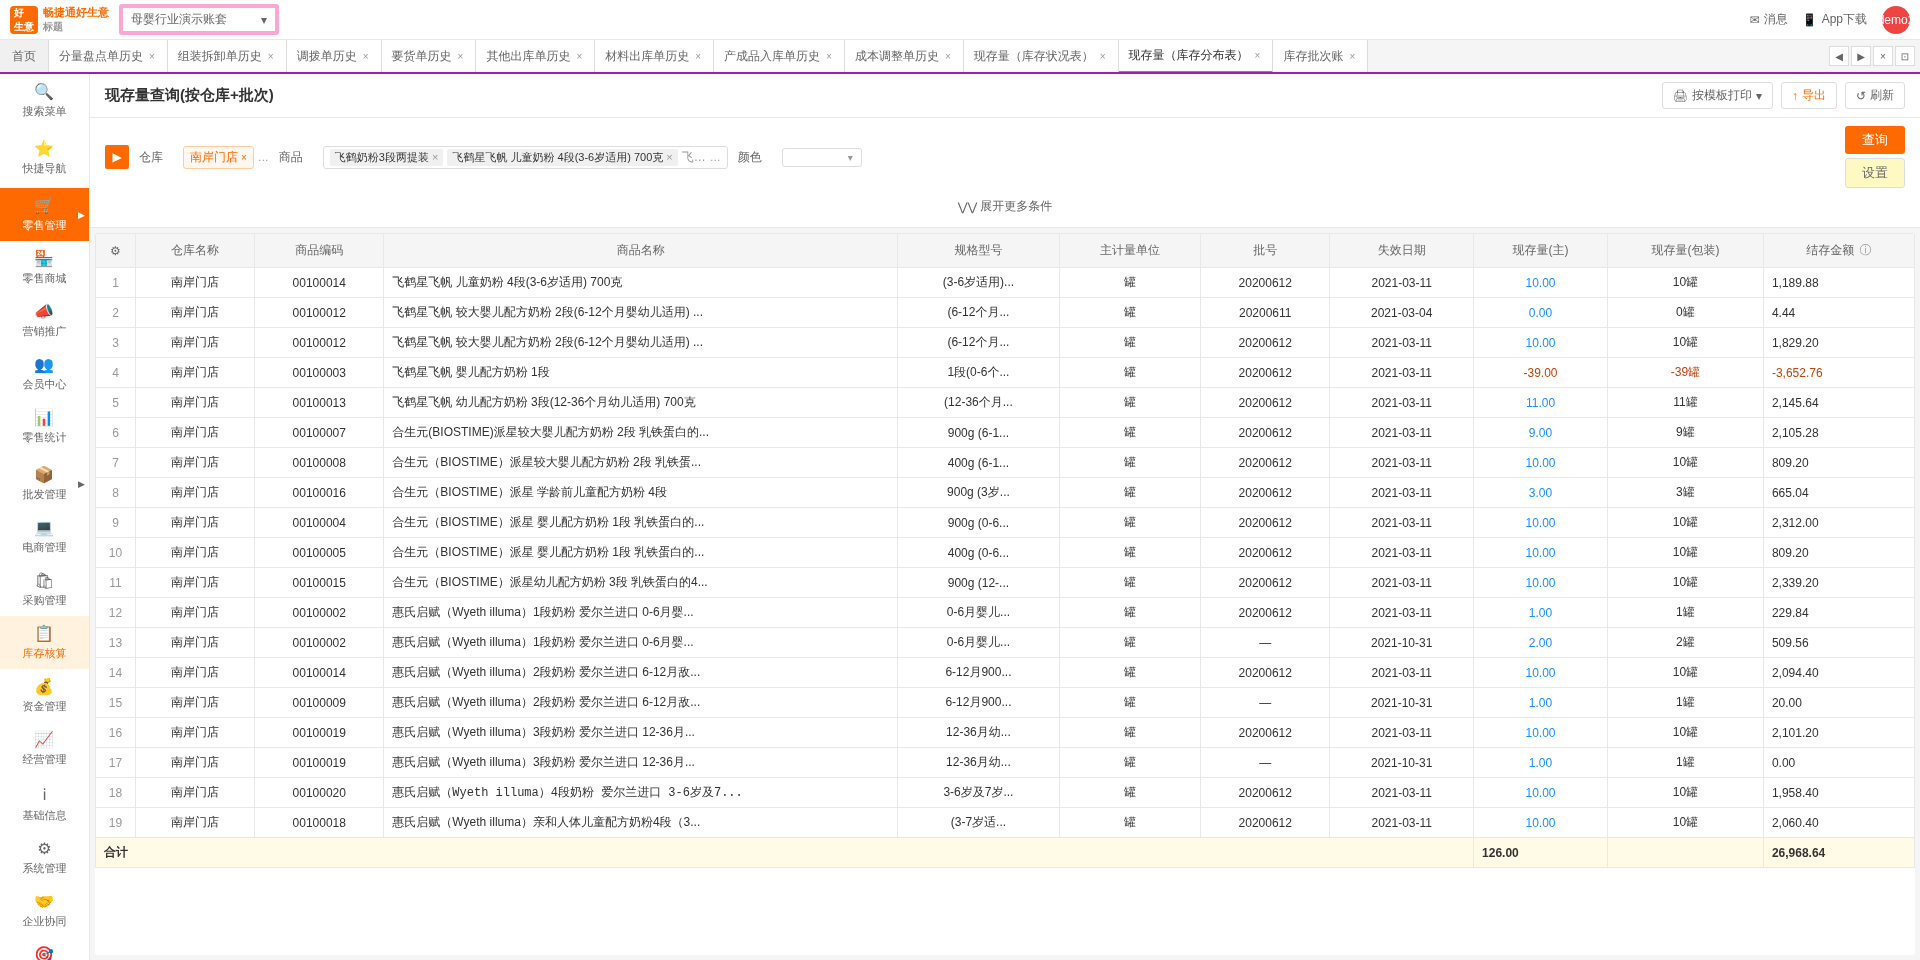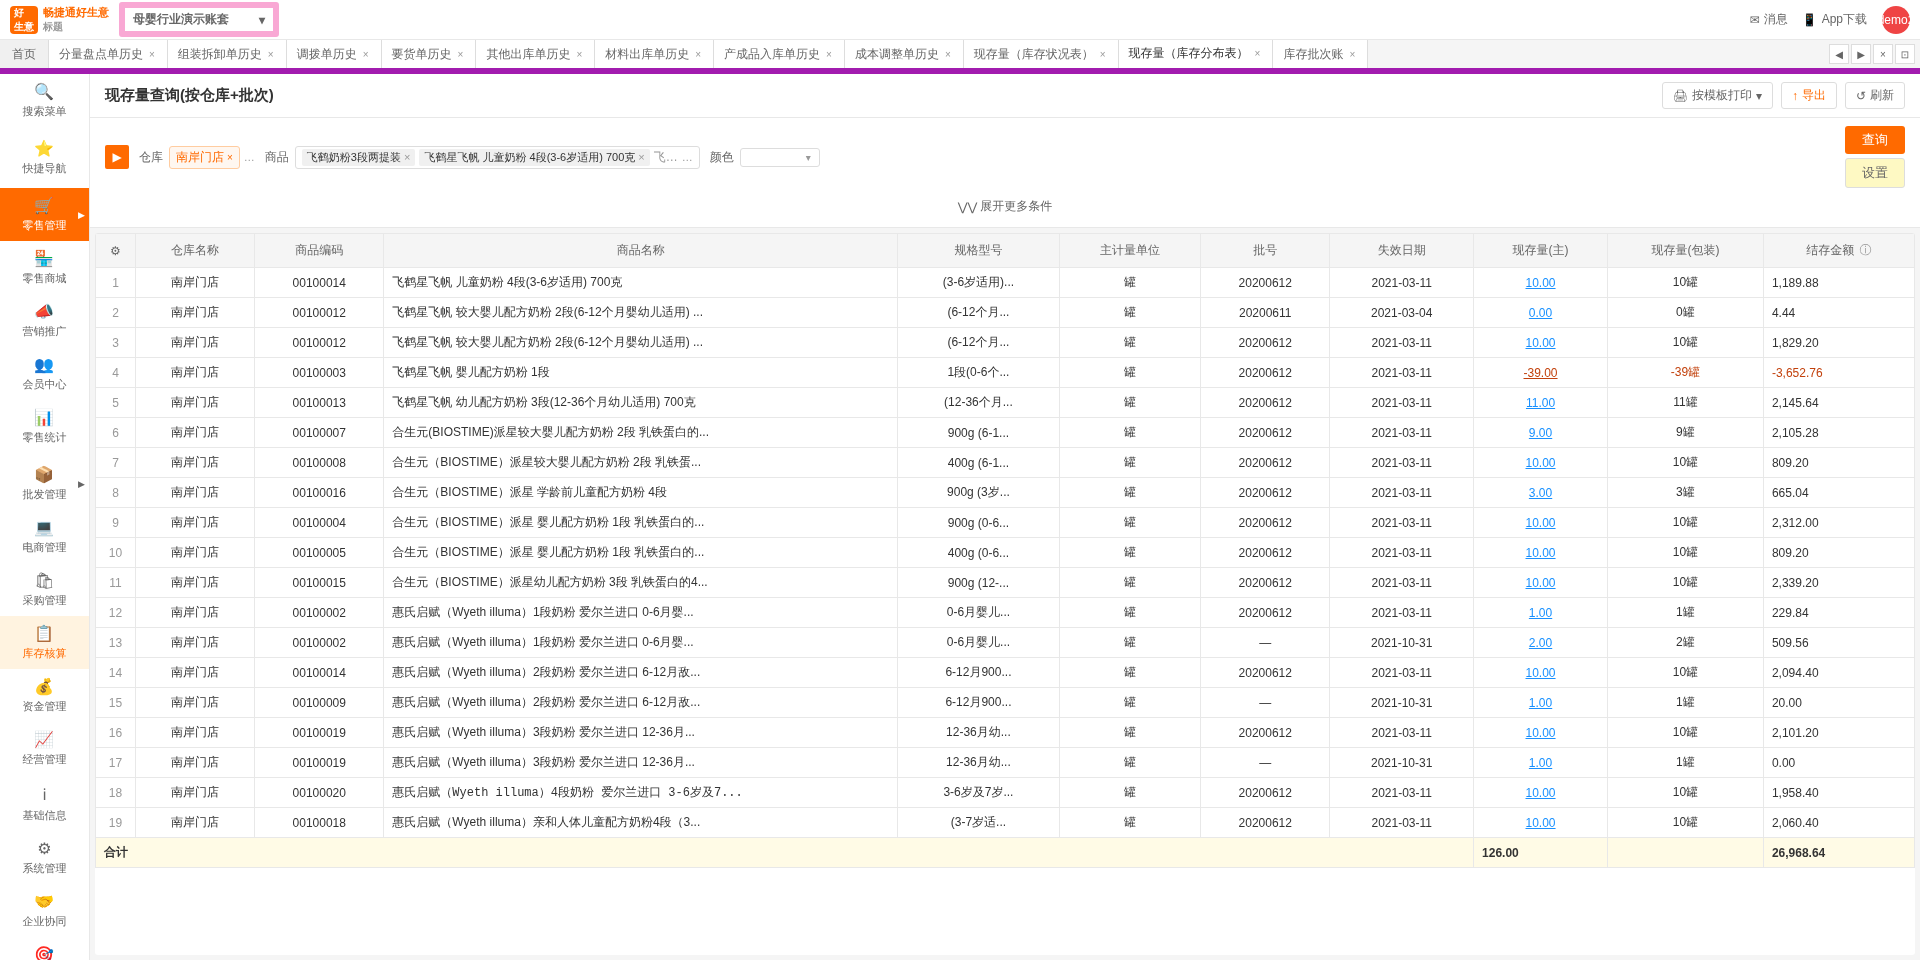--- a/index.html
+++ b/index.html
@@ -2,27 +2,27 @@
 <html><head>
   <meta charset="utf-8">
   <style>
     * { box-sizing: border-box; margin: 0; padding: 0; }
     body { font-family: 'Microsoft YaHei', Arial, sans-serif; font-size: 12px; background: #f5f5f5; color: #333; overflow: hidden; }
 
     
     .top-bar { display: flex; align-items: center; background: #fff; height: 40px; border-bottom: 1px solid #e8e8e8; padding: 0 10px; gap: 10px; }
     .logo { display: flex; align-items: center; gap: 5px; color: #ff6a00; font-weight: bold; font-size: 13px; min-width: 90px; }
     .logo-icon { width: 28px; height: 28px; background: #ff6a00; border-radius: 4px; display: flex; align-items: center; justify-content: center; color: #fff; font-size: 10px; }
-    .industry-selector { display: flex; align-items: center; gap: 4px; padding: 3px 8px; border: 6px solid #f9a8d4; border-radius: 3px; background: #fff; cursor: pointer; font-size: 12px; color: #666; min-width: 160px; font-weight: bold; }
+    .industry-selector { display: flex; align-items: center; gap: 4px; padding: 3px 8px; border: 4px solid #f9a8d4; border-radius: 3px; background: #fff; cursor: pointer; font-size: 12px; color: #666; min-width: 160px; }
     .top-bar-right { margin-left: auto; display: flex; align-items: center; gap: 15px; }
     .top-bar-btn { display: flex; align-items: center; gap: 4px; font-size: 12px; color: #666; cursor: pointer; }
     .user-avatar { width: 28px; height: 28px; border-radius: 50%; background: #ef4444; display: flex; align-items: center; justify-content: center; color: #fff; font-size: 12px; }
 
     
-    .tab-bar { display: flex; align-items: center; background: #f5f5f5; border-bottom: 6px solid #a21caf; height: 34px; overflow: hidden; }
+    .tab-bar { display: flex; align-items: center; background: #f5f5f5; border-bottom: 2px solid #a21caf; height: 34px; overflow: hidden; }
     .tab-item { display: flex; align-items: center; gap: 4px; padding: 0 10px; height: 34px; background: #fff; border-right: 1px solid #ddd; cursor: pointer; font-size: 12px; color: #666; white-space: nowrap; flex-shrink: 0; }
     .tab-item.active { background: #fff; color: #333; border-bottom: 2px solid #ff6a00; }
     .tab-item .close-btn { color: #999; font-size: 10px; cursor: pointer; padding: 1px 2px; border-radius: 2px; }
     .tab-home { background: #f0f0f0; font-size: 12px; padding: 0 12px; }
     .tab-nav-btns { display: flex; align-items: center; margin-left: auto; gap: 2px; padding: 0 5px; }
     .tab-nav-btn { width: 20px; height: 20px; display: flex; align-items: center; justify-content: center; cursor: pointer; color: #666; border: 1px solid #ddd; background: #fff; font-size: 10px; }
 
     
     .main-layout { display: flex; height: calc(960px - 40px - 34px); }
 
@@ -41,40 +41,40 @@
     .page-title { font-size: 15px; font-weight: bold; color: #333; }
     .header-actions { display: flex; align-items: center; gap: 8px; }
     .btn-print { display: flex; align-items: center; gap: 4px; padding: 4px 10px; border: 1px solid #ddd; border-radius: 3px; background: #fff; cursor: pointer; font-size: 12px; color: #666; }
     .btn-export { display: flex; align-items: center; gap: 4px; padding: 4px 10px; border: 1px solid #ddd; border-radius: 3px; background: #fff; cursor: pointer; font-size: 12px; color: #ff6a00; }
     .btn-refresh { display: flex; align-items: center; gap: 4px; padding: 4px 10px; border: 1px solid #ddd; border-radius: 3px; background: #fff; cursor: pointer; font-size: 12px; color: #666; }
 
     
     .filter-area { background: #fff; padding: 8px 15px; border-bottom: 1px solid #e8e8e8; }
     .filter-row { display: flex; align-items: center; gap: 10px; flex-wrap: nowrap; }
     .filter-toggle { width: 24px; height: 24px; background: #ff6a00; color: #fff; display: flex; align-items: center; justify-content: center; cursor: pointer; border-radius: 2px; font-size: 12px; flex-shrink: 0; }
-    .filter-group { display: flex; align-items: center; gap: 6px; flex-shrink: 0; }
+    .filter-group { display: flex; align-items: center; gap: 20px; flex-shrink: 0; }
     .filter-label { font-size: 12px; color: #666; white-space: nowrap; }
     .filter-tags { display: flex; align-items: center; gap: 4px; flex-wrap: wrap; }
     .filter-tag { display: flex; align-items: center; gap: 3px; background: #fff7f0; border: 1px solid #ffcca0; border-radius: 3px; padding: 2px 6px; font-size: 12px; color: #ff6a00; cursor: pointer; }
     .filter-tag .remove { color: #ff6a00; font-size: 10px; cursor: pointer; }
     .filter-more { color: #999; cursor: pointer; font-size: 11px; }
     .btn-query { background: #ff6a00; color: #fff; border: none; padding: 5px 16px; border-radius: 3px; cursor: pointer; font-size: 13px; }
     .btn-setting { background: #fef9c3; color: #666; border: 1px solid #ddd; padding: 5px 16px; border-radius: 3px; cursor: pointer; font-size: 13px; }
     .filter-expand { display: flex; align-items: center; justify-content: center; padding: 4px; cursor: pointer; color: #666; font-size: 12px; gap: 3px; }
 
     
     .table-area { flex: 1; overflow: auto; background: #fff; margin: 5px; border-radius: 3px; }
     table { width: 100%; border-collapse: collapse; font-size: 12px; }
     thead tr { background: #f5f5f5; }
     th { padding: 8px 8px; text-align: center; border: 1px solid #e8e8e8; font-weight: normal; color: #666; white-space: nowrap; }
     td { padding: 6px 8px; text-align: center; border: 1px solid #e8e8e8; color: #333; white-space: nowrap; }
     .row-num { color: #999; width: 40px; }
     .td-left { text-align: left; }
     .td-right { text-align: left; }
-    .td-link { color: #1890ff; cursor: pointer; text-decoration: underline; }
+    .td-link { color: #1890ff; cursor: pointer; }
     .td-red { color: #c2410c; }
     .td-settings { width: 30px; }
     .footer-row td { background: #fffbe6; font-weight: bold; }
     .info-icon { color: #999; cursor: pointer; margin-left: 2px; }
 
     .query-btn-area { display: flex; flex-direction: column; gap: 4px; margin-left: auto; }
 
     .filter-input-box { display: flex; align-items: center; gap: 4px; border: 1px solid #ddd; border-radius: 3px; padding: 2px 6px; background: #fff; min-width: 300px; flex-wrap: wrap; }
     .filter-input-box .tag { display: flex; align-items: center; gap: 3px; background: #f0f0f0; border-radius: 2px; padding: 1px 5px; font-size: 11px; }
     .filter-input-box .tag .x { cursor: pointer; color: #999; }

